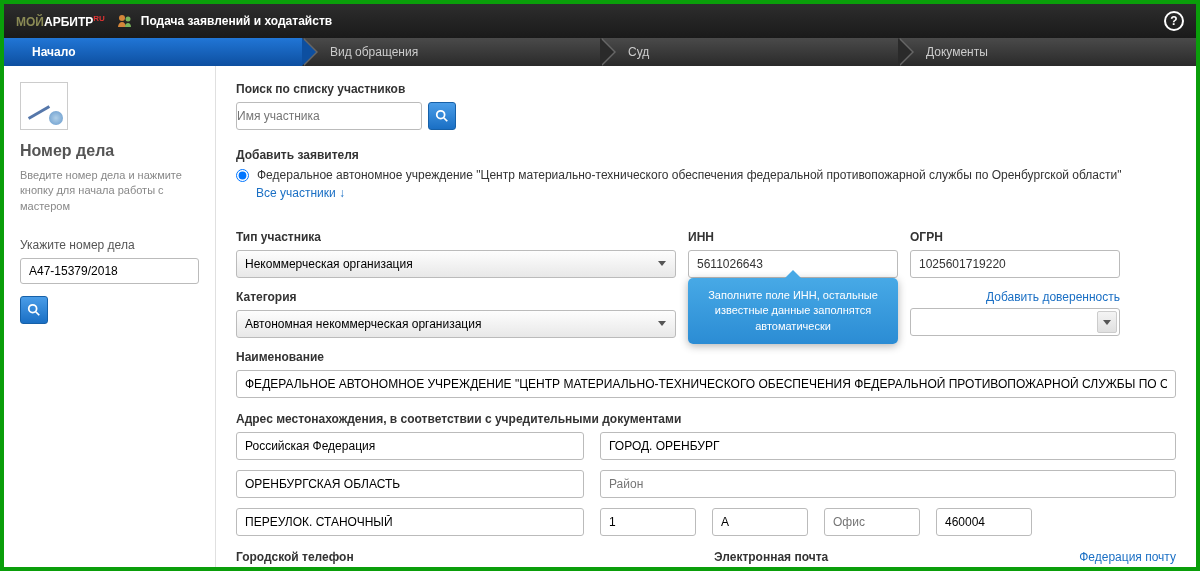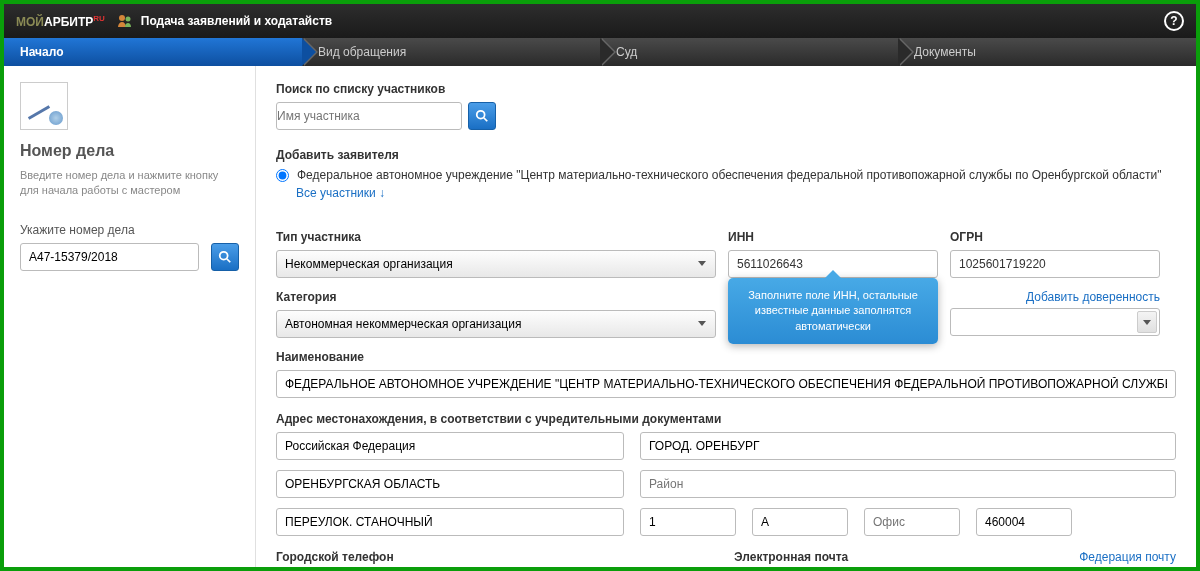--- a/index.html
+++ b/index.html
@@ -8,35 +8,35 @@
 .topbar { background: linear-gradient(to bottom, #2d2d2d, #1a1a1a); height: 34px; display: flex; align-items: center; padding: 0 12px; position: relative; }
 .logo { color: #fff; font-size: 12px; font-weight: bold; }
 .logo-moi { color: #8a8a55; }
 .logo-arbitr { color: #fff; }
 .logo-ru { color: #e03333; font-size: 8px; vertical-align: super; }
 .header-icon { width: 16px; height: 16px; margin-left: 12px; display: inline-flex; align-items: center; justify-content: center; }
 .header-title { color: #fff; font-size: 12px; margin-left: 8px; font-weight: bold; }
 .help-icon { position: absolute; right: 12px; width: 20px; height: 20px; border-radius: 50%; border: 2px solid #fff; color: #fff; display: flex; align-items: center; justify-content: center; font-weight: bold; cursor: pointer; }
 
 .steps { display: flex; height: 28px; background: #3a3a3a; }
-.step { flex: 1; display: flex; align-items: center; padding-left: 16px; color: #ccc; font-size: 12px; position: relative; background: linear-gradient(to bottom, #4a4a4a, #2a2a2a); }
+.step { flex: 1; display: flex; align-items: center; padding-left: 28px; color: #ccc; font-size: 12px; position: relative; background: linear-gradient(to bottom, #4a4a4a, #2a2a2a); }
 .step.active { background: linear-gradient(to bottom, #2176d6, #0d4fa0); color: #fff; font-weight: bold; }
 .step::after { content: ""; position: absolute; right: -14px; top: 0; width: 0; height: 0; border-top: 14px solid transparent; border-bottom: 14px solid transparent; border-left: 14px solid #2a2a2a; z-index: 2; }
 .step.active::after { border-left-color: #0d4fa0; }
 .step::before { content: ""; position: absolute; right: -16px; top: 0; width: 0; height: 0; border-top: 14px solid transparent; border-bottom: 14px solid transparent; border-left: 14px solid #666; z-index: 1; }
 
 .main { display: flex; height: calc(100% - 62px); }
-.sidebar { width: 252px; padding: 16px; border-right: 1px solid #e0e0e0; }
+.sidebar { width: 212px; padding: 16px; border-right: 1px solid #e0e0e0; }
 .doc-thumb { width: 48px; height: 48px; border: 1px solid #ccc; background: #fff; position: relative; margin-bottom: 12px; }
 .doc-thumb::before { content: ""; position: absolute; width: 24px; height: 3px; background: #5577aa; top: 28px; left: 6px; transform: rotate(-30deg); }
 .doc-thumb::after { content: ""; position: absolute; width: 14px; height: 14px; border-radius: 50%; background: radial-gradient(circle, #b0cfe8, #6699cc); right: 4px; bottom: 4px; }
 .sidebar h2 { font-size: 16px; color: #555; margin-bottom: 8px; font-weight: bold; }
 .sidebar p { color: #888; font-size: 11px; line-height: 1.4; margin-bottom: 24px; }
 .sidebar label { color: #555; font-size: 12px; display: block; margin-bottom: 6px; }
-.side-row { display: flex; gap: 12px; }
+.side-row { display: flex; gap: 12px; flex-direction: column; }
 .side-row input { flex: 1; border: 1px solid #bbb; border-radius: 3px; padding: 5px 8px; font-size: 12px; }
 .search-btn { width: 28px; height: 28px; background: linear-gradient(to bottom, #4a9de8, #1a6fc4); border: 1px solid #1660a8; border-radius: 3px; display: flex; align-items: center; justify-content: center; cursor: pointer; }
 .search-btn svg { width: 14px; height: 14px; stroke: #fff; fill: none; stroke-width: 2; }
 
 .content { flex: 1; padding: 16px 20px; overflow-y: auto; position: relative; }
 .field-label { font-weight: bold; color: #333; font-size: 12px; margin-bottom: 6px; display: block; }
 .row { margin-bottom: 14px; }
 .search-row { display: flex; gap: 6px; margin-bottom: 18px; }
 .search-row input { width: 186px; border: 1px solid #bbb; border-radius: 3px; padding: 5px 0; font-size: 12px; color: #999; }
 

